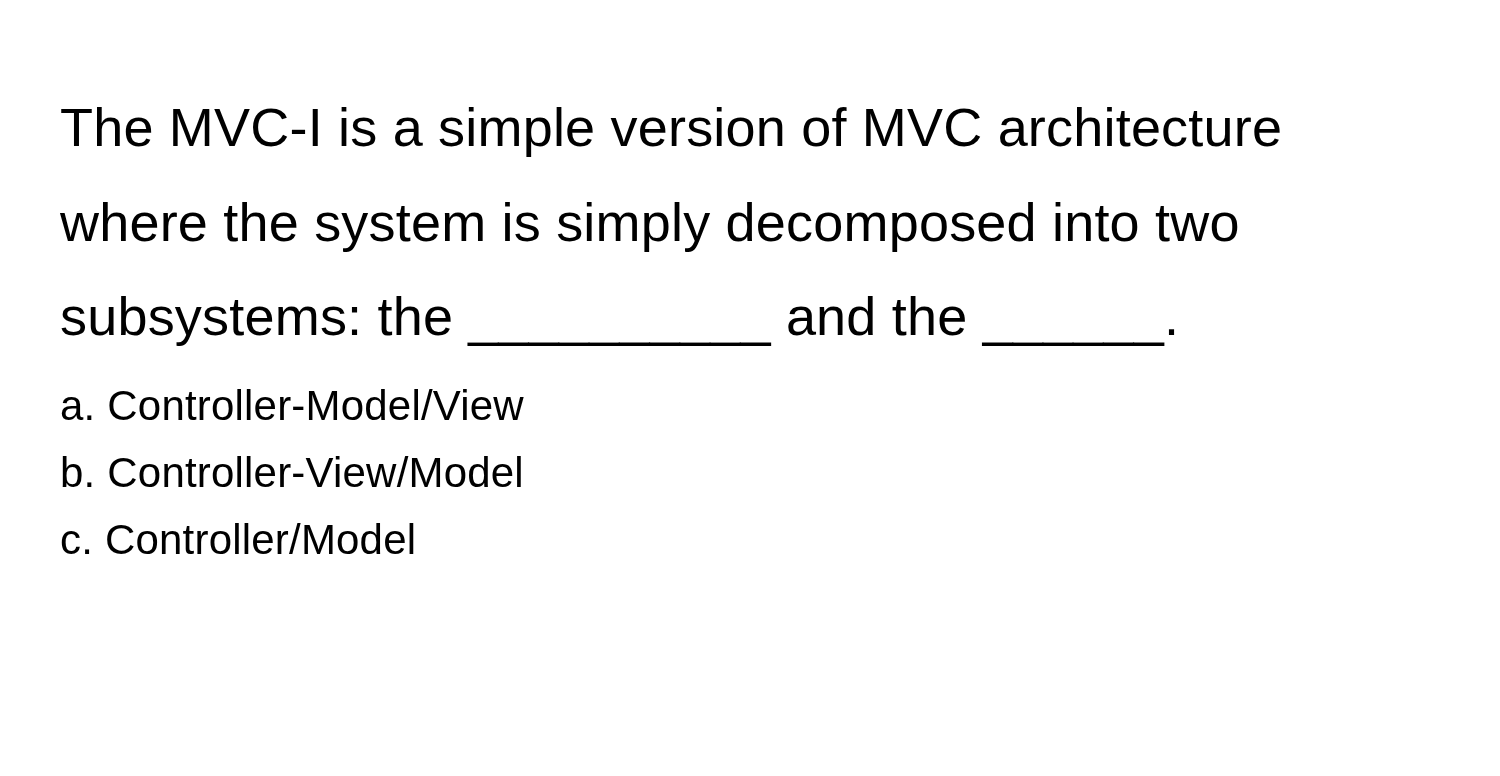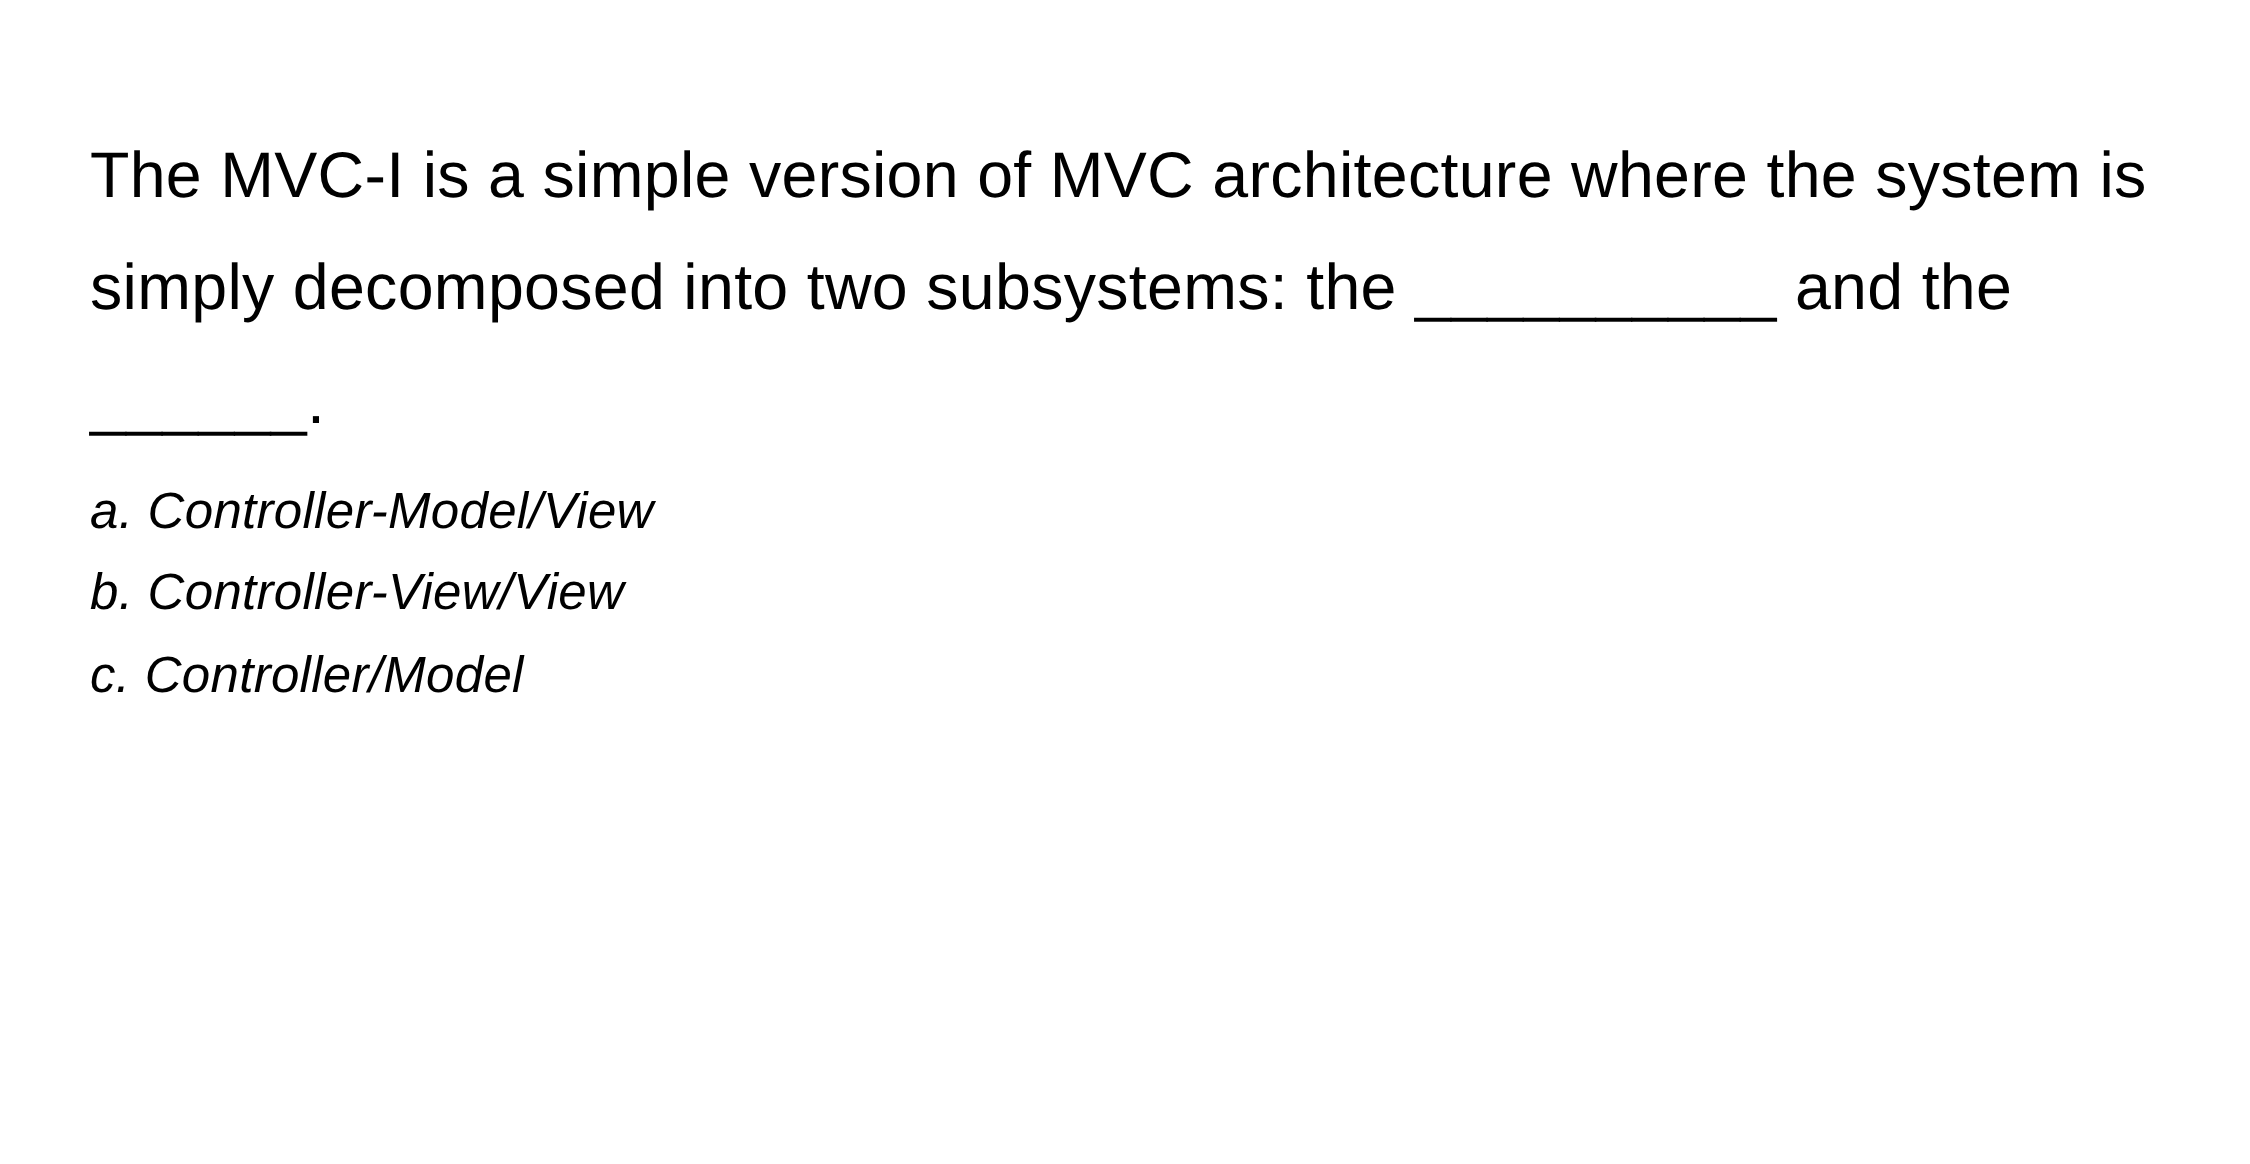--- a/index.html
+++ b/index.html
@@ -9,38 +9,37 @@
     }
     body {
       width: 1500px;
       height: 776px;
       background: #ffffff;
       font-family: -apple-system, BlinkMacSystemFont, "Segoe UI", Helvetica, Arial, sans-serif;
       padding: 80px 60px;
       color: #000000;
     }
     .question-text {
-      font-size: 43px;
+      font-size: 54px;
       line-height: 1.75;
       font-weight: 400;
       letter-spacing: 0.2px;
     }
     .options {
       margin-top: 8px;
     }
     .option {
-      font-size: 34px;
+      font-size: 42px;
       line-height: 1.6;
       font-weight: 400;
       letter-spacing: 0.2px;
-      font-style: italic;
     }
   </style>
 </head>
 <body>
 
 <div class="question-text">The MVC-I is a simple version of MVC architecture where the system is simply decomposed into two subsystems: the __________ and the ______.</div>
 
 <div class="options">
   <div class="option">a. Controller-Model/View</div>
-  <div class="option">b. Controller-View/View</div>
+  <div class="option">b. Controller-View/Model</div>
   <div class="option">c. Controller/Model</div>
 </div>
 
 </body></html>

